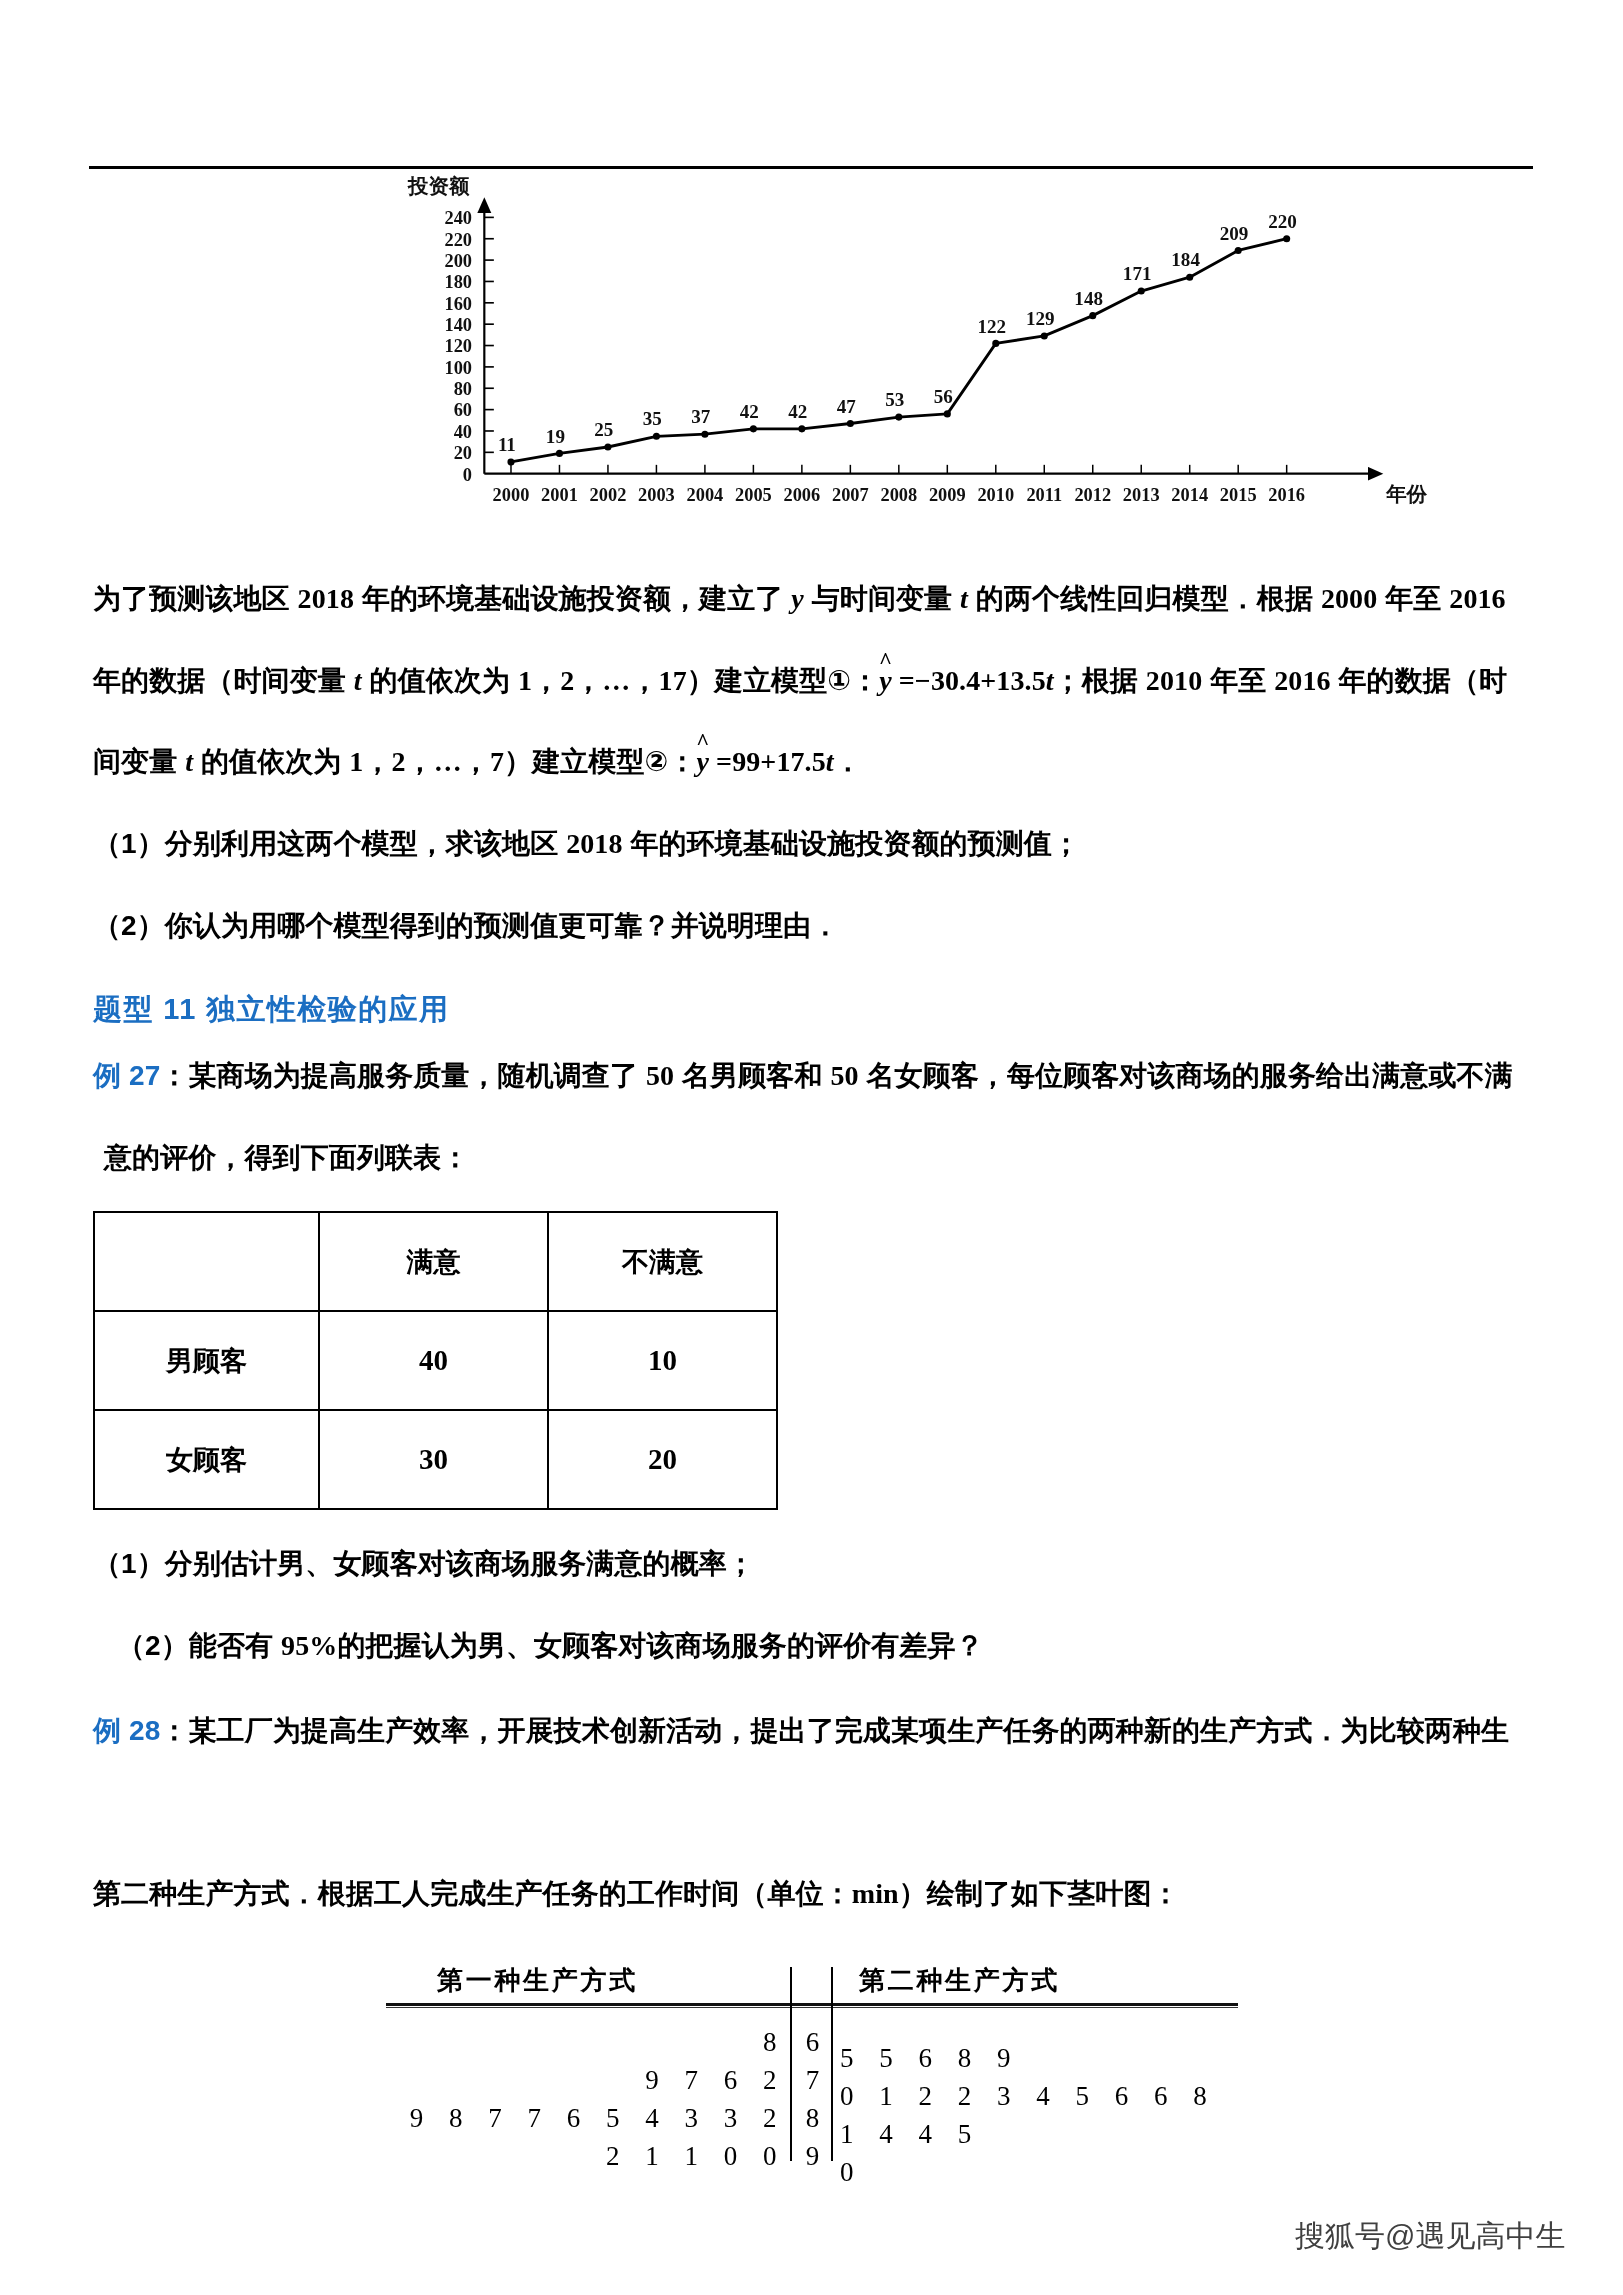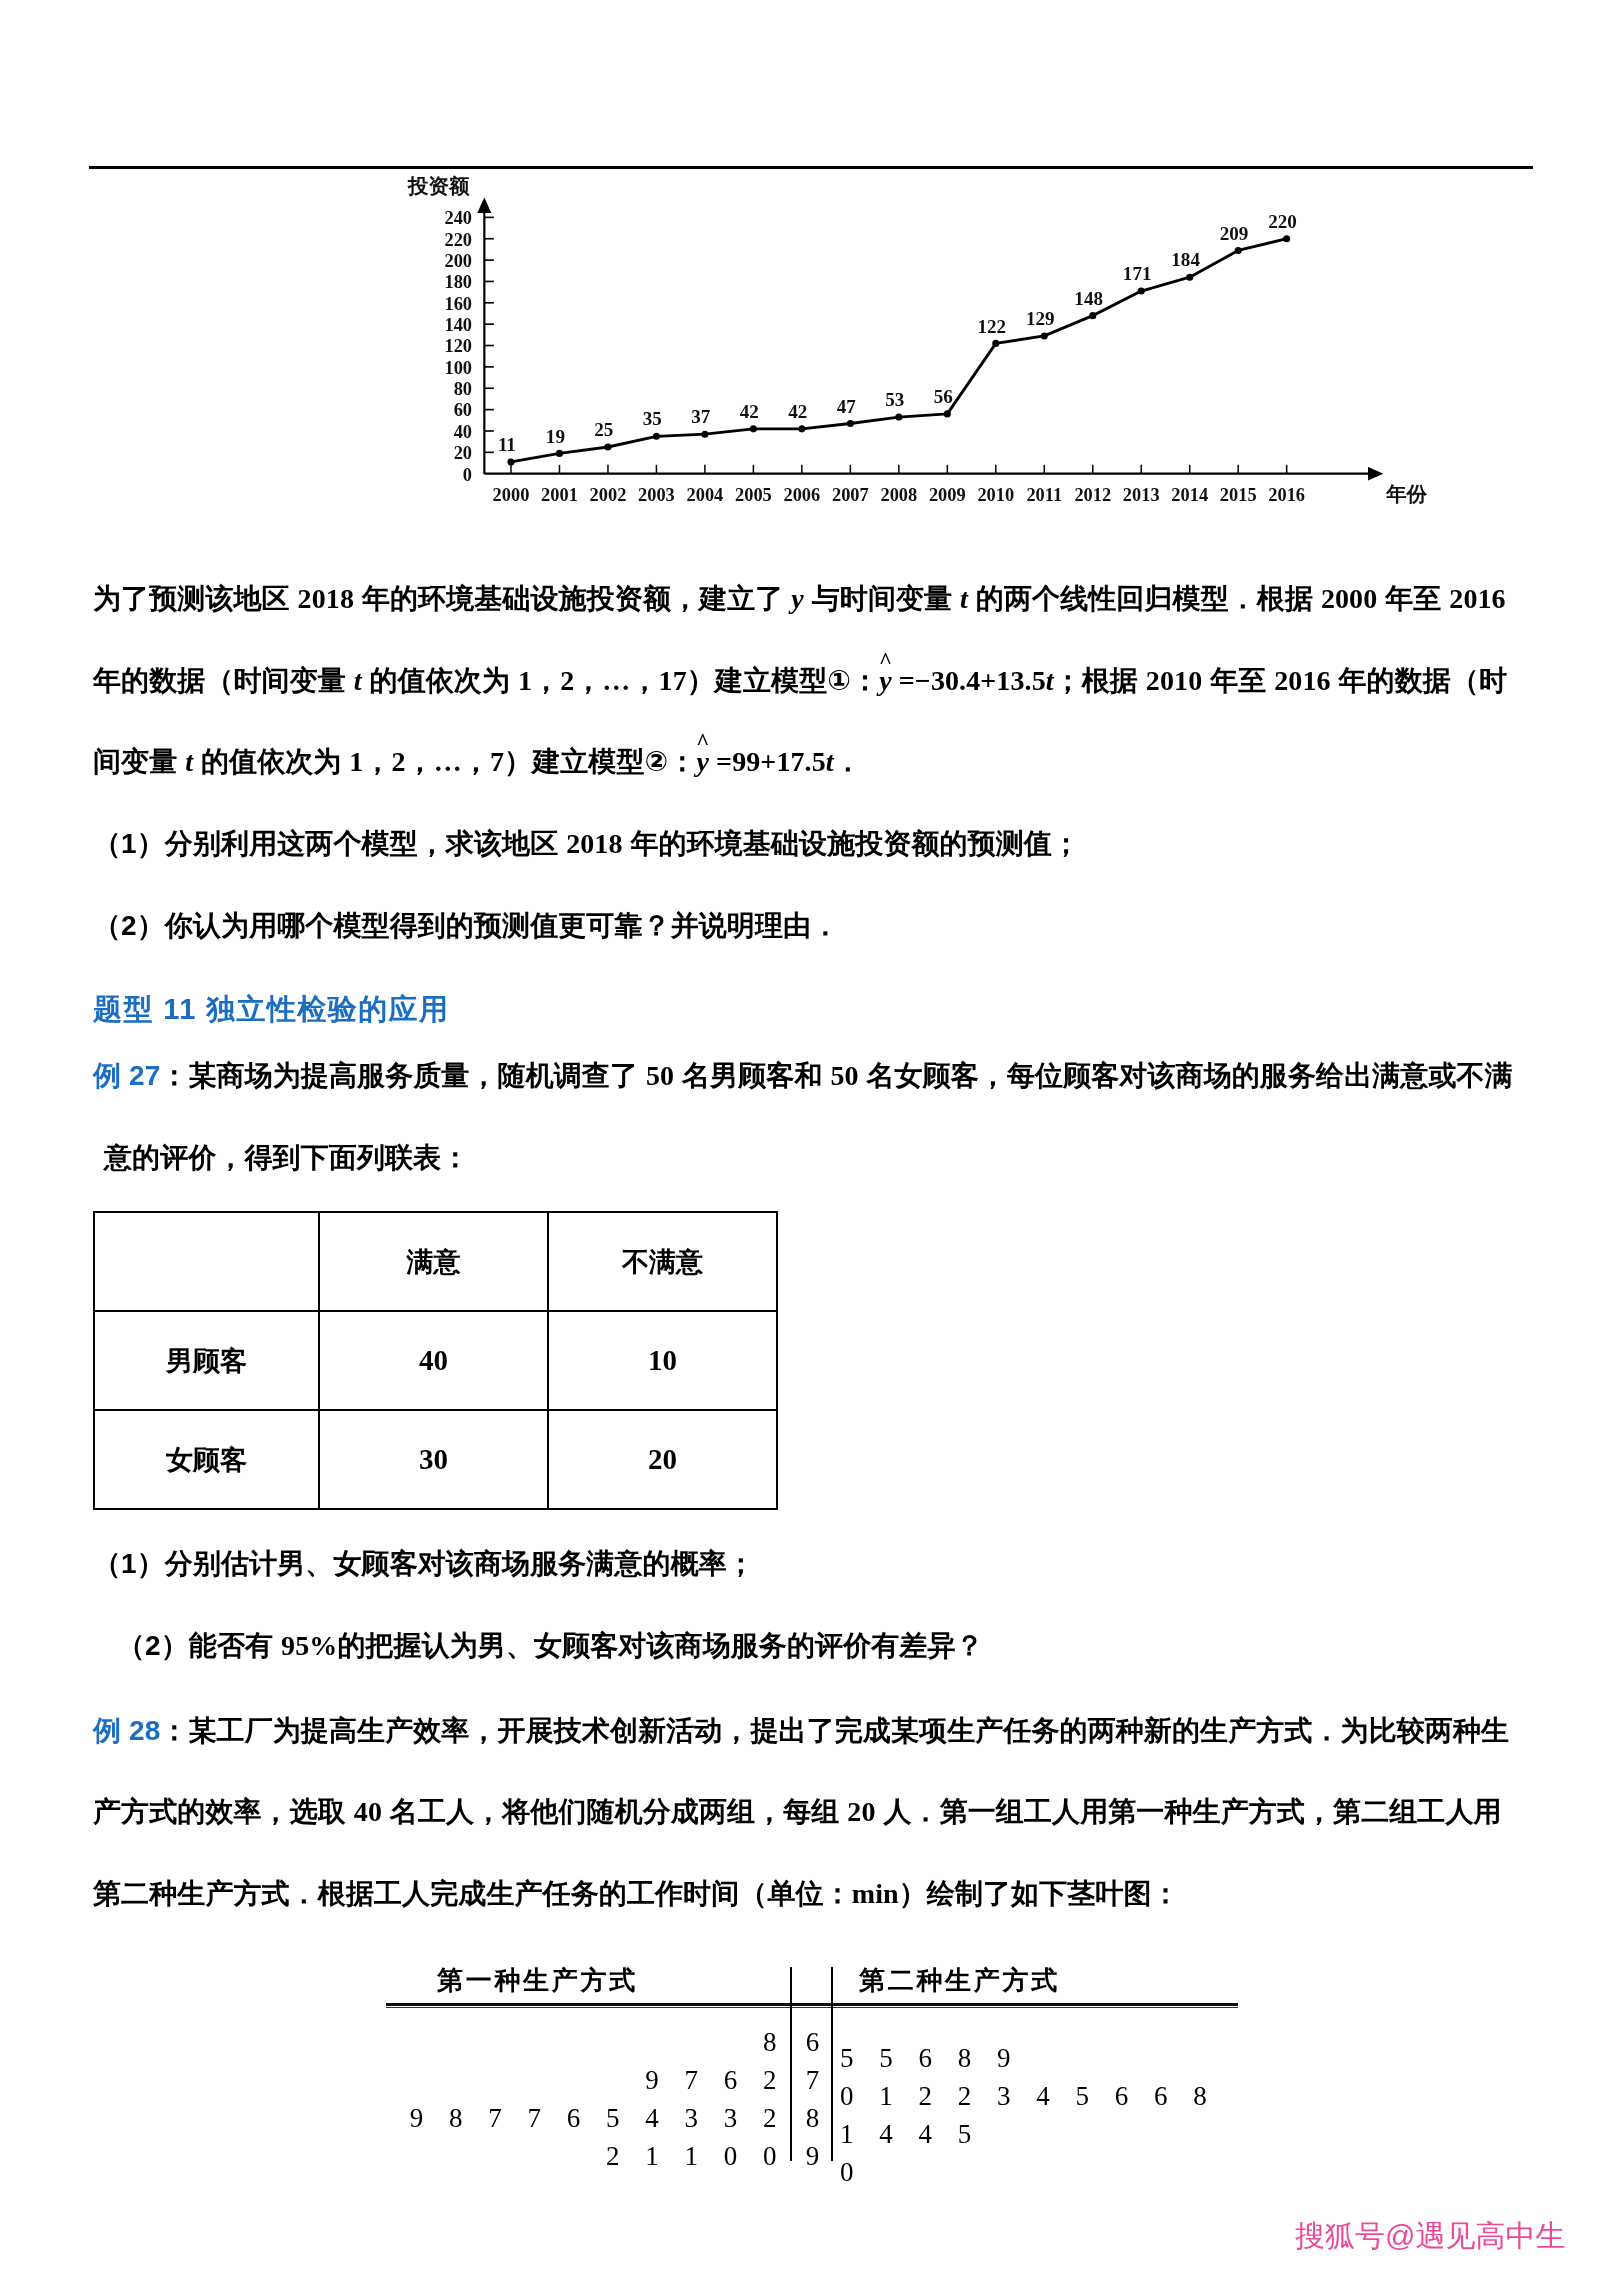--- a/index.html
+++ b/index.html
@@ -107,21 +107,21 @@
   .sl-stem{
     position:absolute; left:417px; width:27px; text-align:center;
   }
   .sl-right{
     position:absolute; left:458px; white-space:pre; letter-spacing:9.5px;margin-top:16px;
   }
 
   
   .watermark{
     position:absolute; left:1295px; top:2216px;
-    font-size:30px; color:#ec4899;
+    font-size:30px; color:#404040;
     font-family:"Liberation Sans","DejaVu Sans",sans-serif;
     white-space:nowrap;
   }
 </style>
 </head>
 <body>
 
 <div class="page">
 
   <div class="top-rule"></div>
@@ -265,21 +265,20 @@
           <td class="c1 num">30</td>
           <td class="c2 num">20</td>
         </tr>
       </tbody>
   </table>
 
   <div class="para" style="left:93px; top:1546px;"><span>（1）分别估计男、女顾客对该商场服务满意的概率；</span></div>
   <div class="para" style="left:93px; top:1628px;margin-left:24px;"><span>（2）能否有 </span><span class="num">95%</span><span>的把握认为男、女顾客对该商场服务的评价有差异？</span></div>
 
   <div class="para" style="left:93px; top:1713px;"><span class="blue">例 28</span><span>：某工厂为提高生产效率，开展技术创新活动，提出了完成某项生产任务的两种新的生产方式．为比较两种生</span></div>
-  <div class="para" style="left:93px; top:1794px;"><span>产方式的效率，选取 </span><span class="num">40</span><span> 名工人，将他们随机分成两组，每组 </span><span class="num">20</span><span> 人．第一组工人用第一种生产方式，第二组工人用</span></div>
   <div class="para" style="left:93px; top:1876px;"><span>第二种生产方式．根据工人完成生产任务的工作时间（单位：</span><span class="num">min</span><span>）绘制了如下茎叶图：</span></div>
 
   <div class="sl">
     <div class="sl-title left">第一种生产方式</div>
     <div class="sl-title right">第二种生产方式</div>
     <div class="sl-rule"></div>
     <div class="sl-rule2"></div>
     <div class="sl-vline a"></div>
     <div class="sl-vline b"></div>
     <div id="sl-rows">

